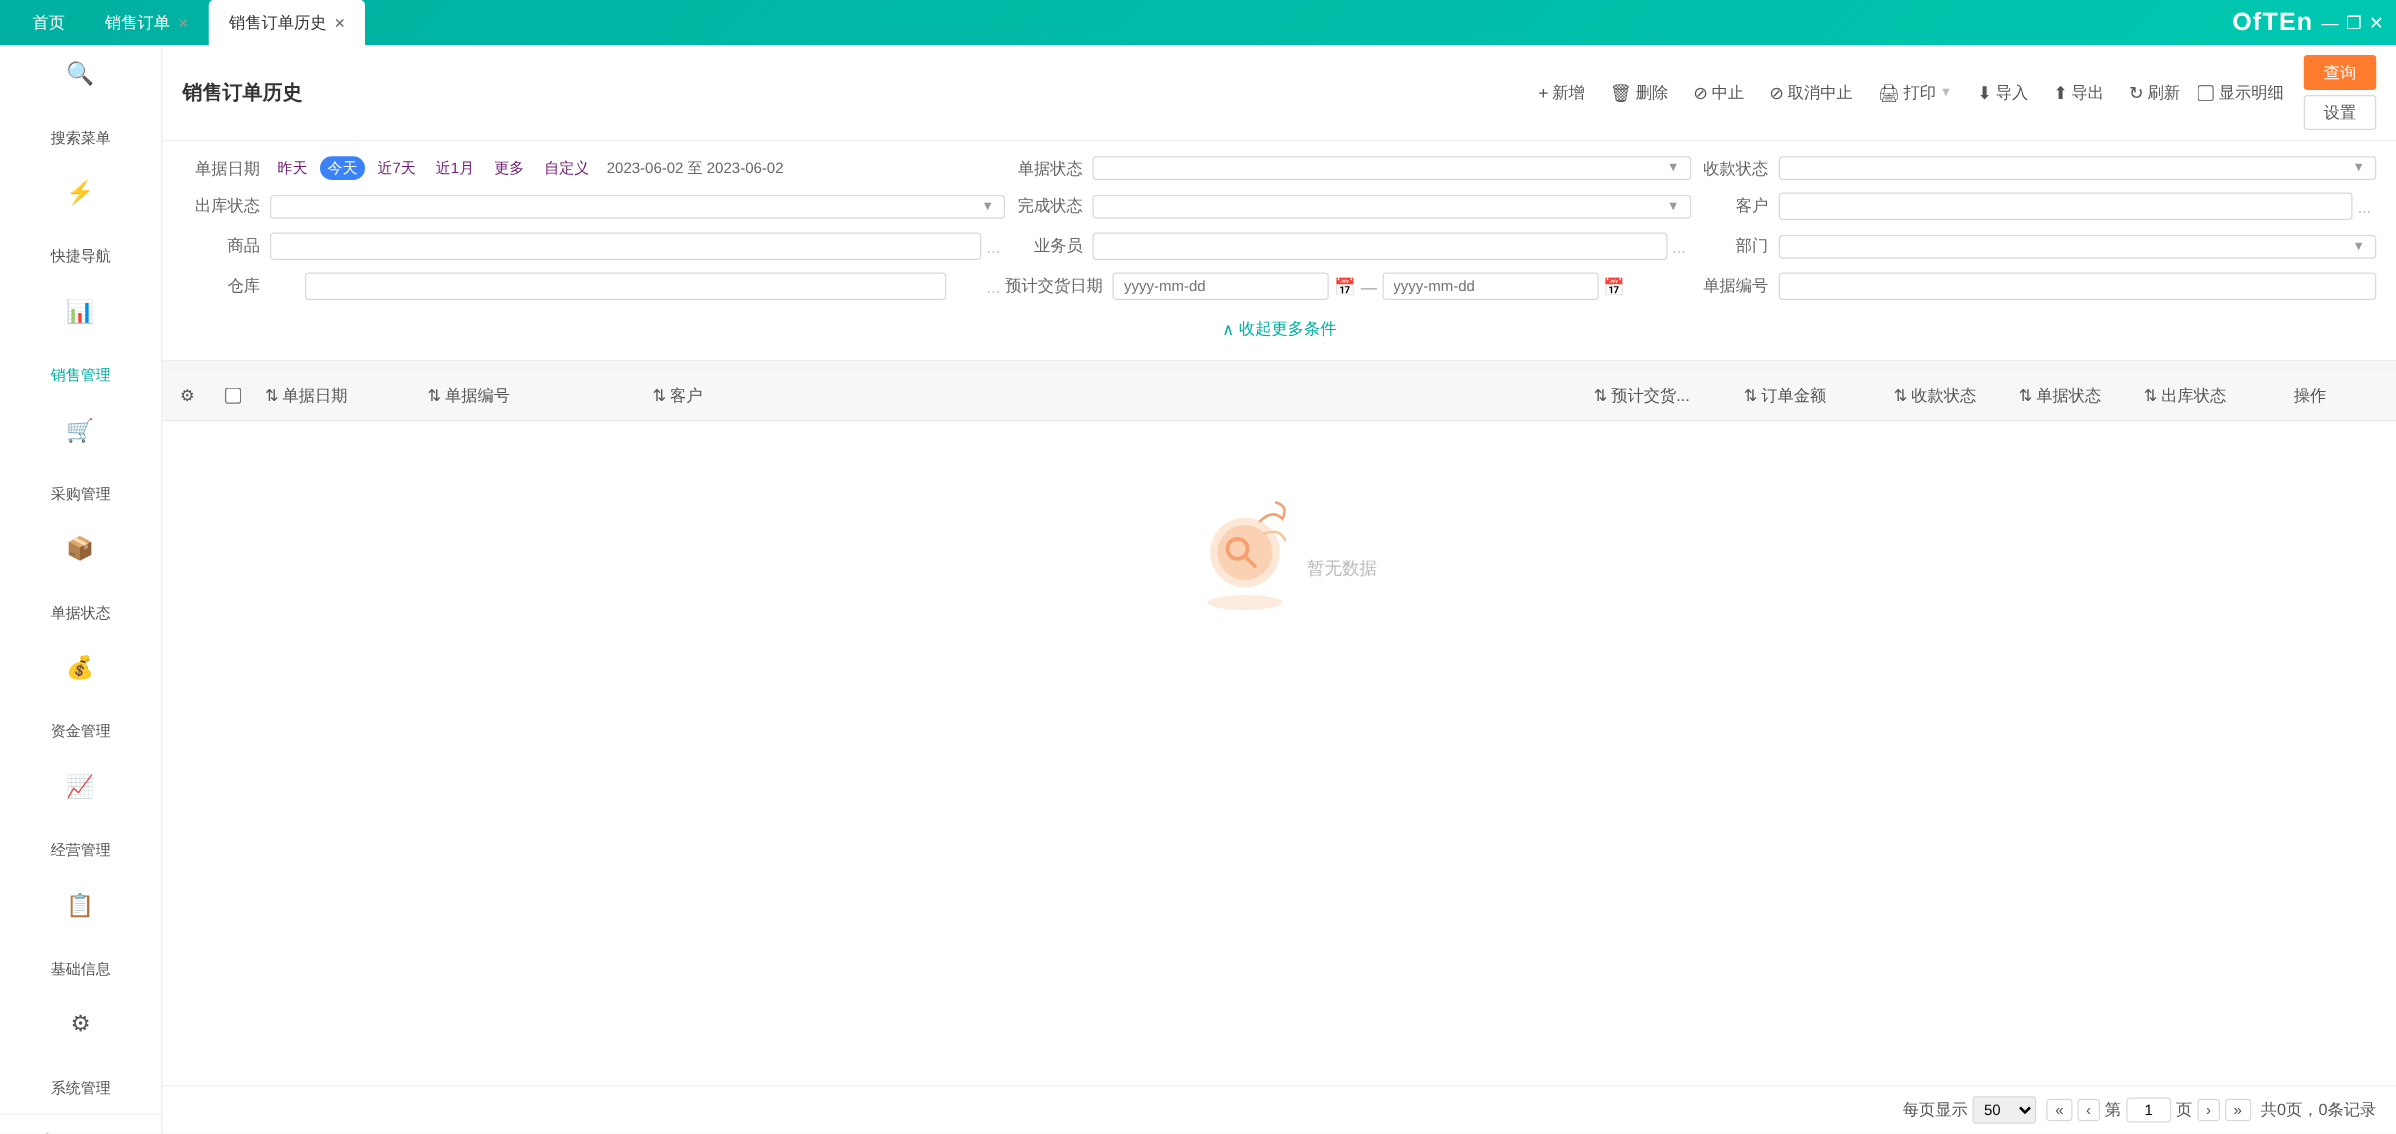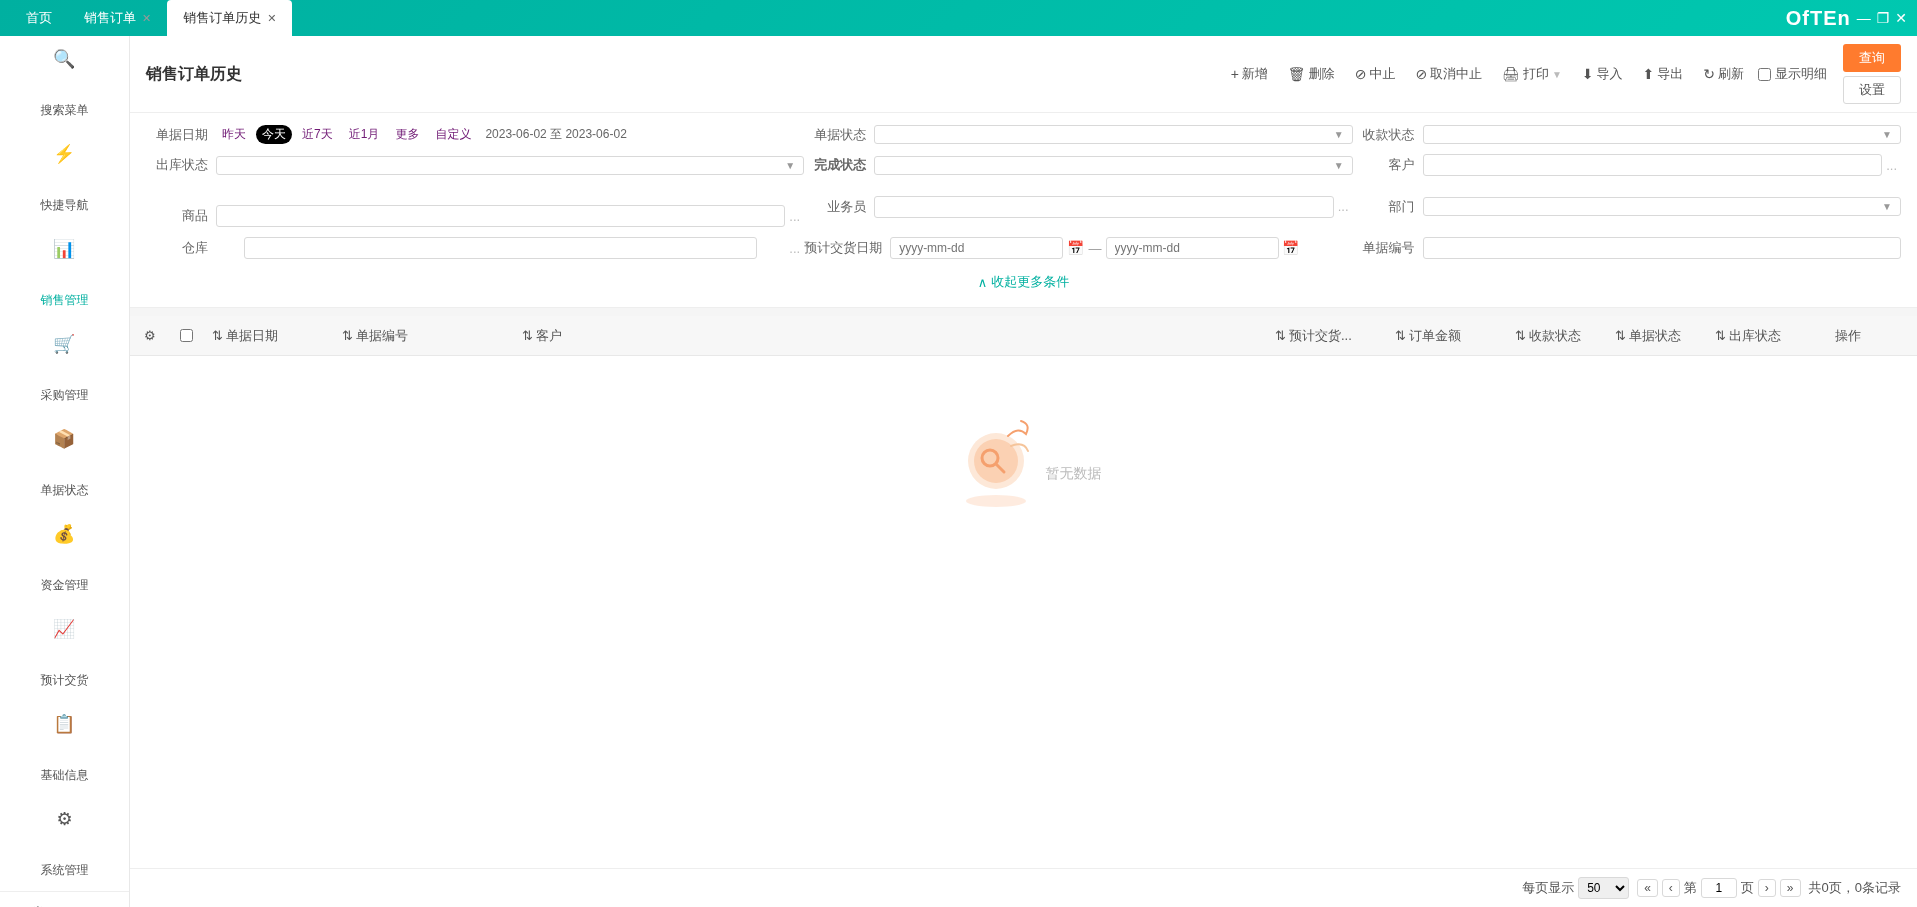--- a/index.html
+++ b/index.html
@@ -40,21 +40,21 @@
     .checkbox-label { display: flex; align-items: center; gap: 4px; font-size: 12px; color: #555; cursor: pointer; }
 
     
     .filter-area { background: #fff; padding: 12px 16px; border-bottom: 1px solid #eee; flex-shrink: 0; }
     .filter-row { display: flex; align-items: center; margin-bottom: 10px; gap: 0; }
     .filter-item { display: flex; align-items: center; flex: 1; min-width: 0; }
     .filter-label { color: #666; white-space: nowrap; min-width: 70px; text-align: right; padding-right: 8px; font-size: 13px; }
     .filter-control { flex: 1; display: flex; align-items: center; gap: 4px; }
     .date-badge-row { display: flex; align-items: center; gap: 4px; flex-wrap: wrap; }
     .date-badge { padding: 1px 6px; border-radius: 10px; font-size: 12px; cursor: pointer; color: #701a75; }
-    .date-badge.active { background: #000000; color: #fff; }
+    .date-badge.active { background: #3b82f6; color: #fff; }
     .date-range { font-size: 12px; color: #666; margin-left: 4px; }
     .select-control { display: flex; align-items: center; border: 1px solid #d9d9d9; border-radius: 3px; padding: 3px 8px; background: #fff; cursor: pointer; min-width: 180px; flex: 1; justify-content: space-between; }
     .select-placeholder { color: #bbb; font-size: 12px; }
     .select-arrow { color: #999; font-size: 10px; }
     .dotdot { color: #bbb; cursor: pointer; padding: 0 4px; }
     .input-control { border: 1px solid #d9d9d9; border-radius: 3px; padding: 3px 8px; background: #fff; min-width: 180px; flex: 1; color: #bbb; font-size: 12px; outline: none; }
     .date-input-group { display: flex; align-items: center; gap: 4px; flex: 1; }
     .date-input { border: 1px solid #d9d9d9; border-radius: 3px; padding: 3px 8px; background: #fff; min-width: 130px; color: #bbb; font-size: 12px; outline: none; }
     .cal-icon { color: #bbb; cursor: pointer; font-size: 14px; }
     .dash { color: #999; }
@@ -139,21 +139,21 @@
     <div class="sidebar-item">
       <span class="sidebar-icon">📦</span>
       <span class="sidebar-label">单据状态</span>
     </div>
     <div class="sidebar-item">
       <span class="sidebar-icon">💰</span>
       <span class="sidebar-label">资金管理</span>
     </div>
     <div class="sidebar-item">
       <span class="sidebar-icon">📈</span>
-      <span class="sidebar-label">预计交货</span>
+      <span class="sidebar-label">经营管理</span>
     </div>
     <div class="sidebar-item">
       <span class="sidebar-icon">📋</span>
       <span class="sidebar-label">基础信息</span>
     </div>
     <div class="sidebar-item">
       <span class="sidebar-icon">⚙</span>
       <span class="sidebar-label">系统管理</span>
     </div>
     <div class="sidebar-bottom">
@@ -243,36 +243,36 @@
       </div>
 
       <div class="filter-row">
         <div class="filter-item" style="flex:1.2;">
           <span class="filter-label">出库状态</span>
           <div class="select-control">
             <span class="select-placeholder"></span>
             <span class="select-arrow">▼</span>
           </div>
         </div>
-        <div class="filter-item" style="flex:1;font-weight:bold;">
+        <div class="filter-item" style="flex:1;">
           <span class="filter-label">完成状态</span>
           <div class="select-control">
             <span class="select-placeholder"></span>
             <span class="select-arrow">▼</span>
           </div>
         </div>
         <div class="filter-item" style="flex:1;">
           <span class="filter-label">客户</span>
           <input class="input-control" type="text" style="">
           <span class="dotdot">...</span>
         </div>
       </div>
 
       <div class="filter-row">
-        <div class="filter-item" style="flex:1.2;margin-top:19px;">
+        <div class="filter-item" style="flex:1.2;">
           <span class="filter-label">商品</span>
           <input class="input-control" type="text" style="">
           <span class="dotdot">...</span>
         </div>
         <div class="filter-item" style="flex:1;">
           <span class="filter-label">业务员</span>
           <input class="input-control" type="text" style="">
           <span class="dotdot">...</span>
         </div>
         <div class="filter-item" style="flex:1;">

